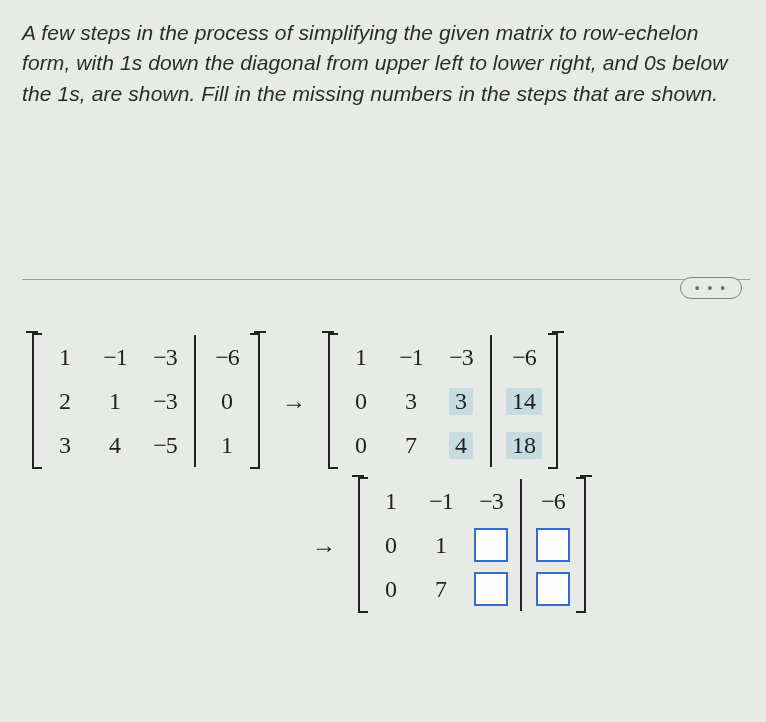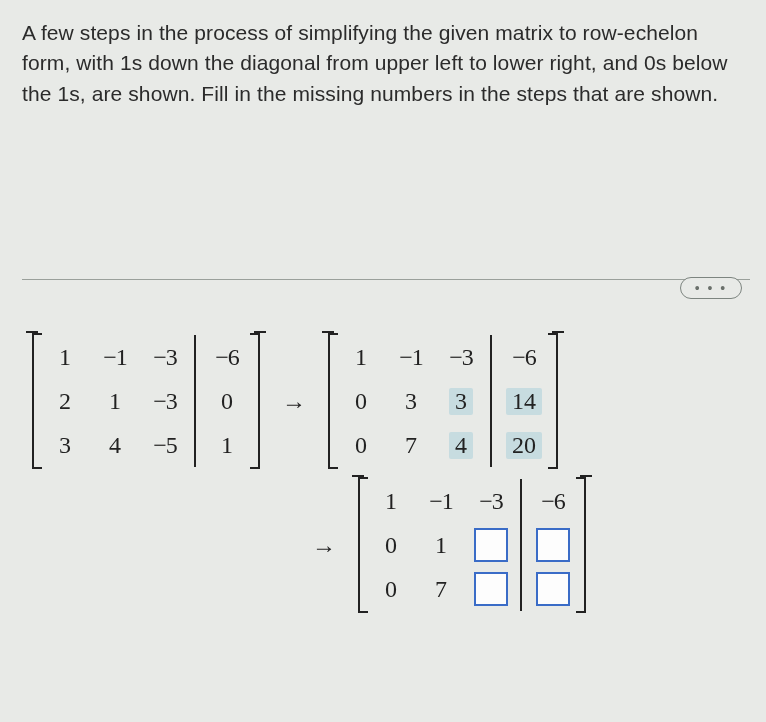--- a/index.html
+++ b/index.html
@@ -15,20 +15,21 @@
     position: relative;
   }
   .page {
     padding: 18px 16px 0 22px;
   }
   .instructions {
     font-size: 21px;
     line-height: 1.45;
     color: #2b2b2b;
     letter-spacing: 0.1px;
+    font-style: italic;
   }
   .divider-wrap {
     position: relative;
     margin-top: 170px;
     height: 20px;
   }
   .divider {
     border: none;
     border-top: 1.5px solid #9aa09b;
     margin: 10px 0 0 0;
@@ -233,21 +234,21 @@
                 </div>
             </div>
           </div>
           <div class="colgroup aug">
             <div class="col">
               <div class="cell neg">−6</div>
               <div class="cell">
                   <span class="highlight">14</span>
                 </div>
               <div class="cell">
-                  <span class="highlight">20</span>
+                  <span class="highlight">18</span>
                 </div>
             </div>
           </div>
         </div>
         <div class="bracket right">
             <span class="btop"></span>
             <span class="bbot"></span>
           </div>
       </div>
     </div>

